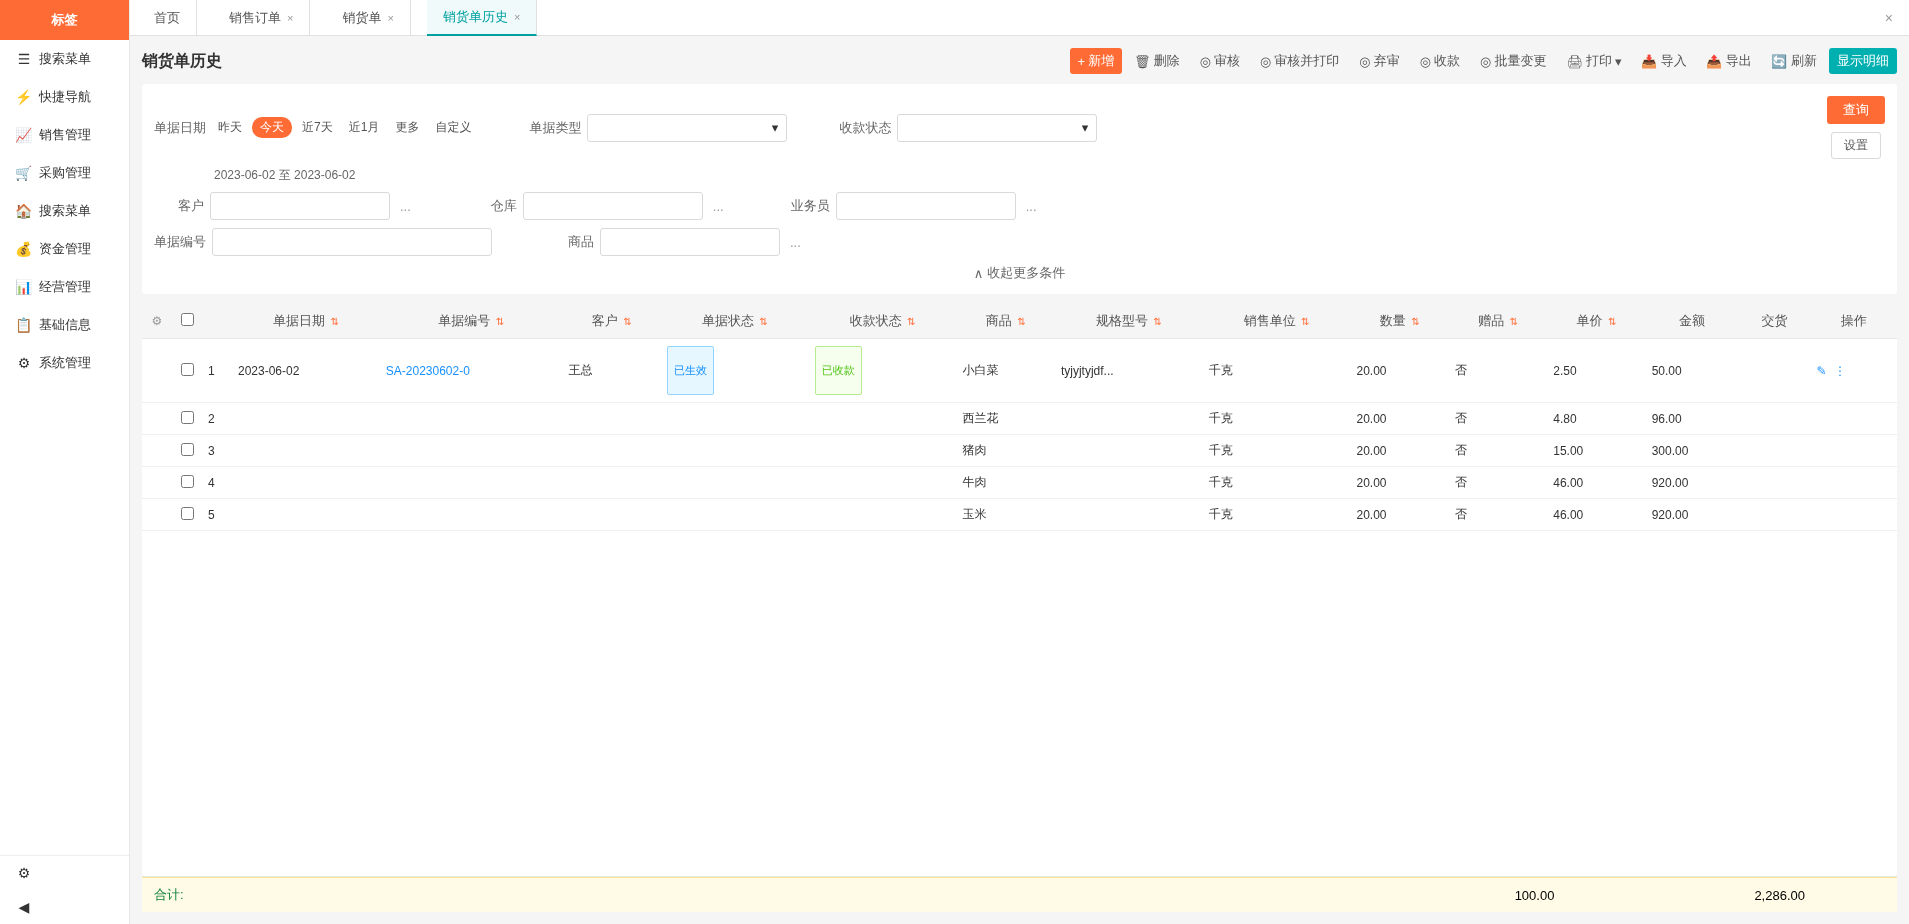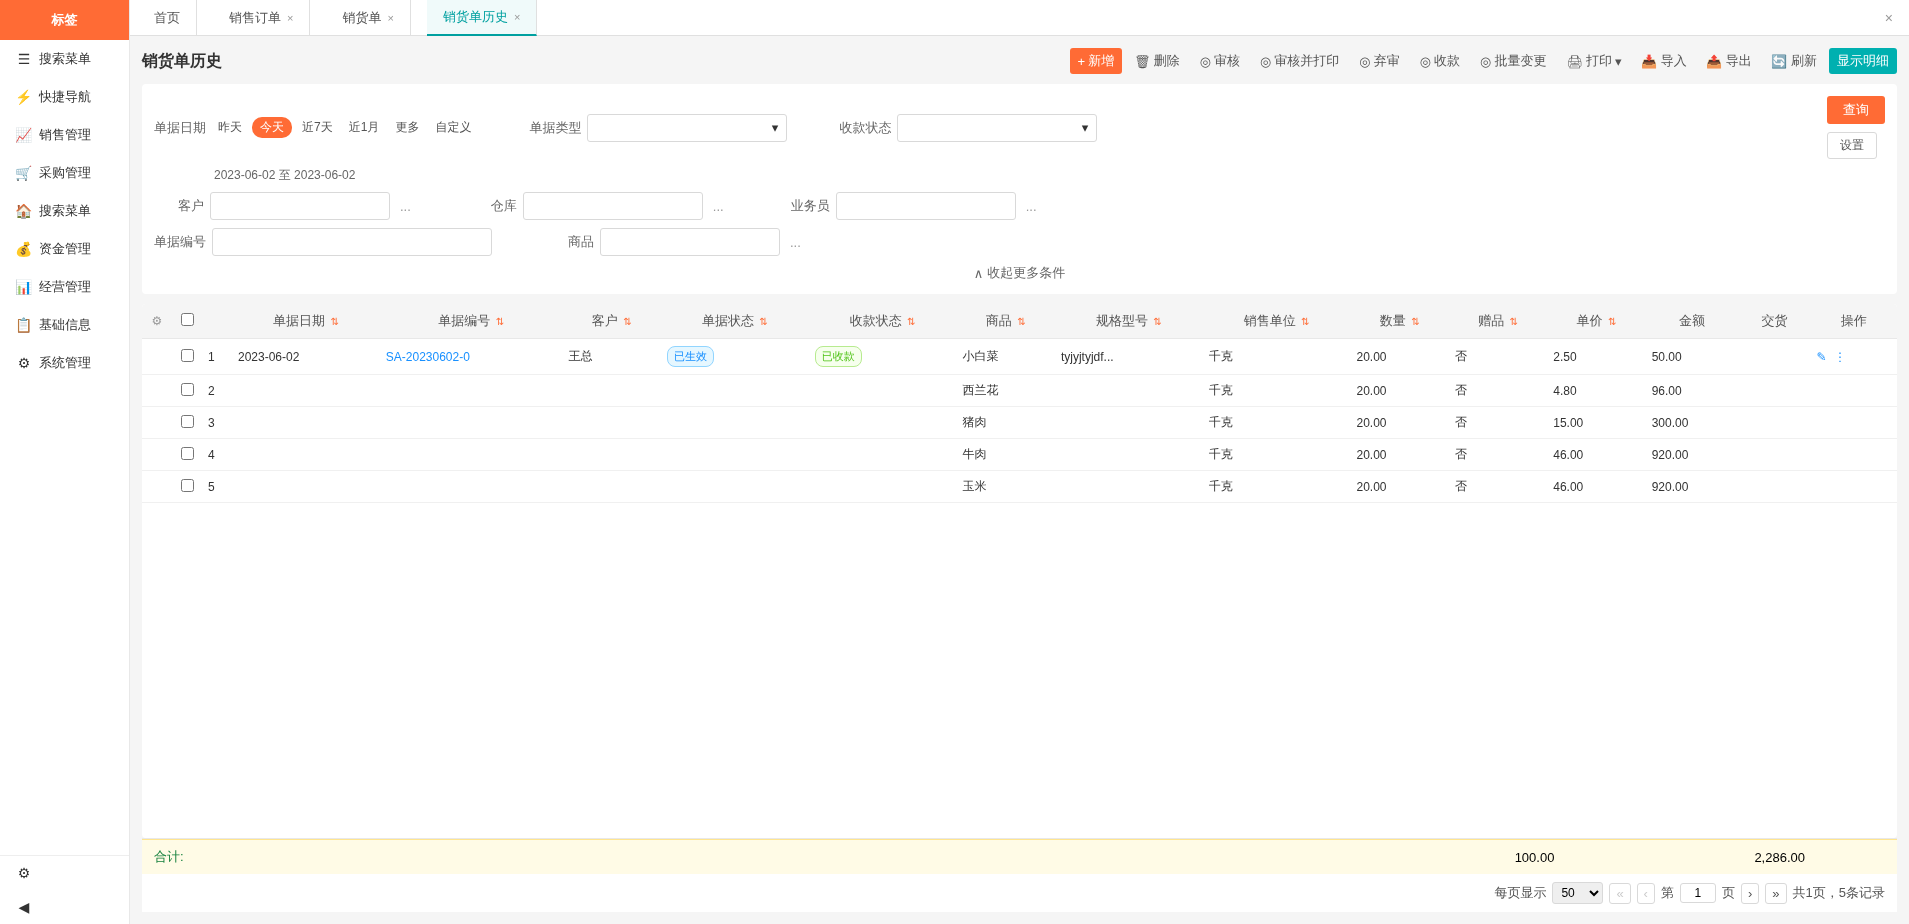--- a/index.html
+++ b/index.html
@@ -53,42 +53,42 @@
 
     
     .table-container { flex: 1; background: #fff; border-radius: 4px; overflow: auto; }
     table { width: 100%; border-collapse: collapse; }
     thead tr { background: #f5f5f5; }
     th { padding: 8px 6px; text-align: center; font-weight: normal; color: #555; border-bottom: 1px solid #e8e8e8; white-space: nowrap; font-size: 12px; position: relative; }
     th .sort-icon { color: #ff6b35; font-size: 10px; margin-left: 2px; }
     td { padding: 7px 6px; border-bottom: 1px solid #f0f0f0; color: #333; font-size: 12px; }
     .settings-col { width: 30px; text-align: center; cursor: pointer; color: #999; }
     .checkbox-col { width: 30px; text-align: center; }
-    .status-badge { display: inline-block; padding: 2px 6px; border-radius: 8px; font-size: 11px; }
+    .status-badge { display: inline-block; padding: 16px 6px; border-radius: 2px; font-size: 11px; }
     .status-effective { background: #e6f7ff; color: #1890ff; border: 1px solid #91d5ff; }
     .status-received { background: #f6ffed; color: #52c41a; border: 1px solid #b7eb8f; }
     .action-btn { color: #1890ff; cursor: pointer; font-size: 12px; margin-right: 4px; }
 
     
     .table-footer { background: #fff; border-top: 1px solid #e8e8e8; flex-shrink: 0; }
     .total-row { display: flex; align-items: center; padding: 8px 12px; background: #fffbe6; border-top: 1px solid #ffe58f; font-size: 12px; }
     .total-label { color: #15803d; margin-right: 8px; }
     .total-spacer { flex: 1; }
     .pagination { display: flex; align-items: center; justify-content: flex-end; padding: 8px 12px; gap: 6px; font-size: 12px; color: #555; }
     .page-size-select { border: 1px solid #d9d9d9; border-radius: 3px; padding: 2px 4px; font-size: 12px; }
     .page-btn { padding: 2px 6px; border: 1px solid #d9d9d9; border-radius: 3px; cursor: pointer; background: #fff; color: #555; }
     .page-btn.disabled { color: #ccc; cursor: not-allowed; }
     .page-input { border: 1px solid #d9d9d9; border-radius: 3px; width: 36px; text-align: center; padding: 2px 4px; font-size: 12px; }
     .display-明细 { background: #00b0b0; color: #fff; border: none; border-radius: 3px; padding: 4px 8px; cursor: pointer; font-size: 12px; white-space: nowrap; }
 
     
     ::-webkit-scrollbar { width: 6px; height: 6px; }
     ::-webkit-scrollbar-thumb { background: #ccc; border-radius: 3px; }
 
-    .filter-right-panel { display: flex; flex-direction: column; align-items: flex-start; gap: 4px; margin-left: auto; }
+    .filter-right-panel { display: flex; flex-direction: column; align-items: center; gap: 4px; margin-left: auto; }
   </style>
 </head>
 <body>
 
 <div class="sidebar">
   <div class="sidebar-logo">
     <span>标签</span>
   </div>
   <div class="sidebar-item">
     <span class="sidebar-item-icon">☰</span>
@@ -445,31 +445,15 @@
       </table>
     </div>
 
     <div class="table-footer">
       <div class="total-row">
         <span class="total-label">合计:</span>
         <span class="total-spacer"></span>
         <span style="margin-right:200px;">100.00</span>
         <span style="margin-right:80px;">2,286.00</span>
       </div>
-      <div class="pagination">
-        <span>每页显示</span>
-        <select class="page-size-select">
-          <option>50</option>
-          <option>100</option>
-          <option>200</option>
-        </select>
-        <button class="page-btn disabled">«</button>
-        <button class="page-btn disabled">‹</button>
-        <span>第</span>
-        <input class="page-input" value="1" style="">
-        <span>页</span>
-        <button class="page-btn">›</button>
-        <button class="page-btn">»</button>
-        <span>共1页，5条记录</span>
-      </div>
     </div>
   </div>
 </div>
 
 </body></html>

